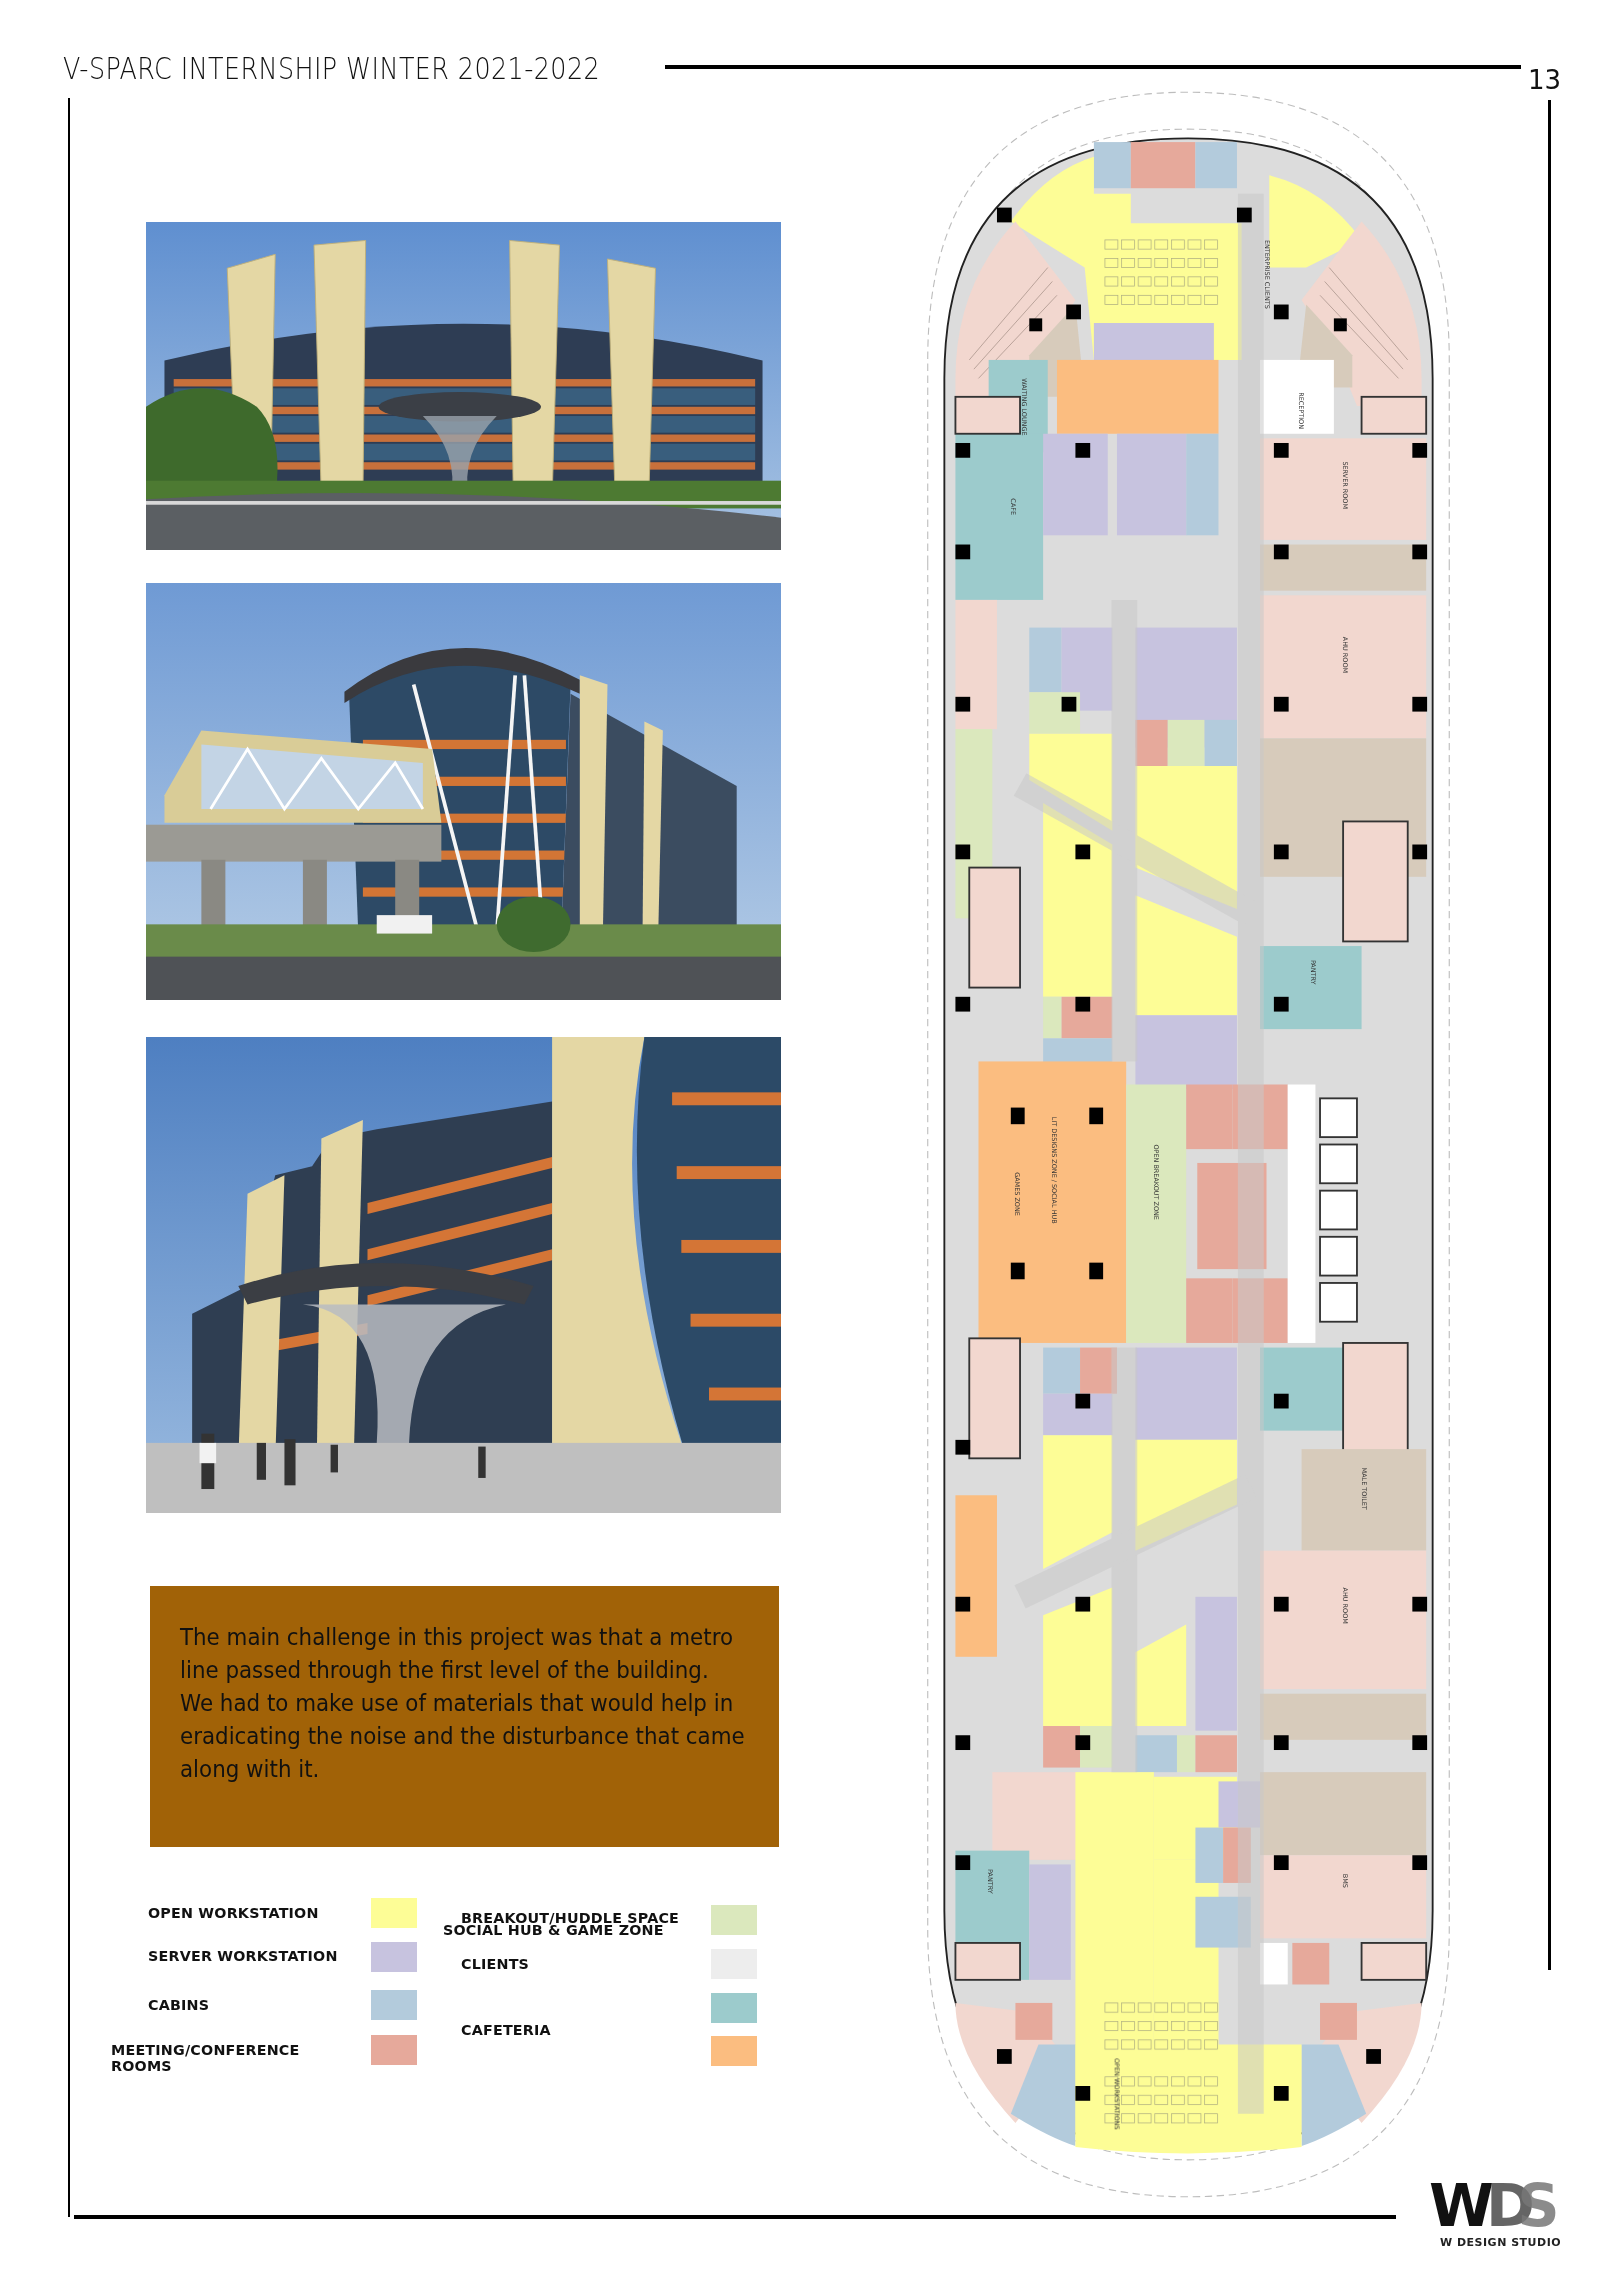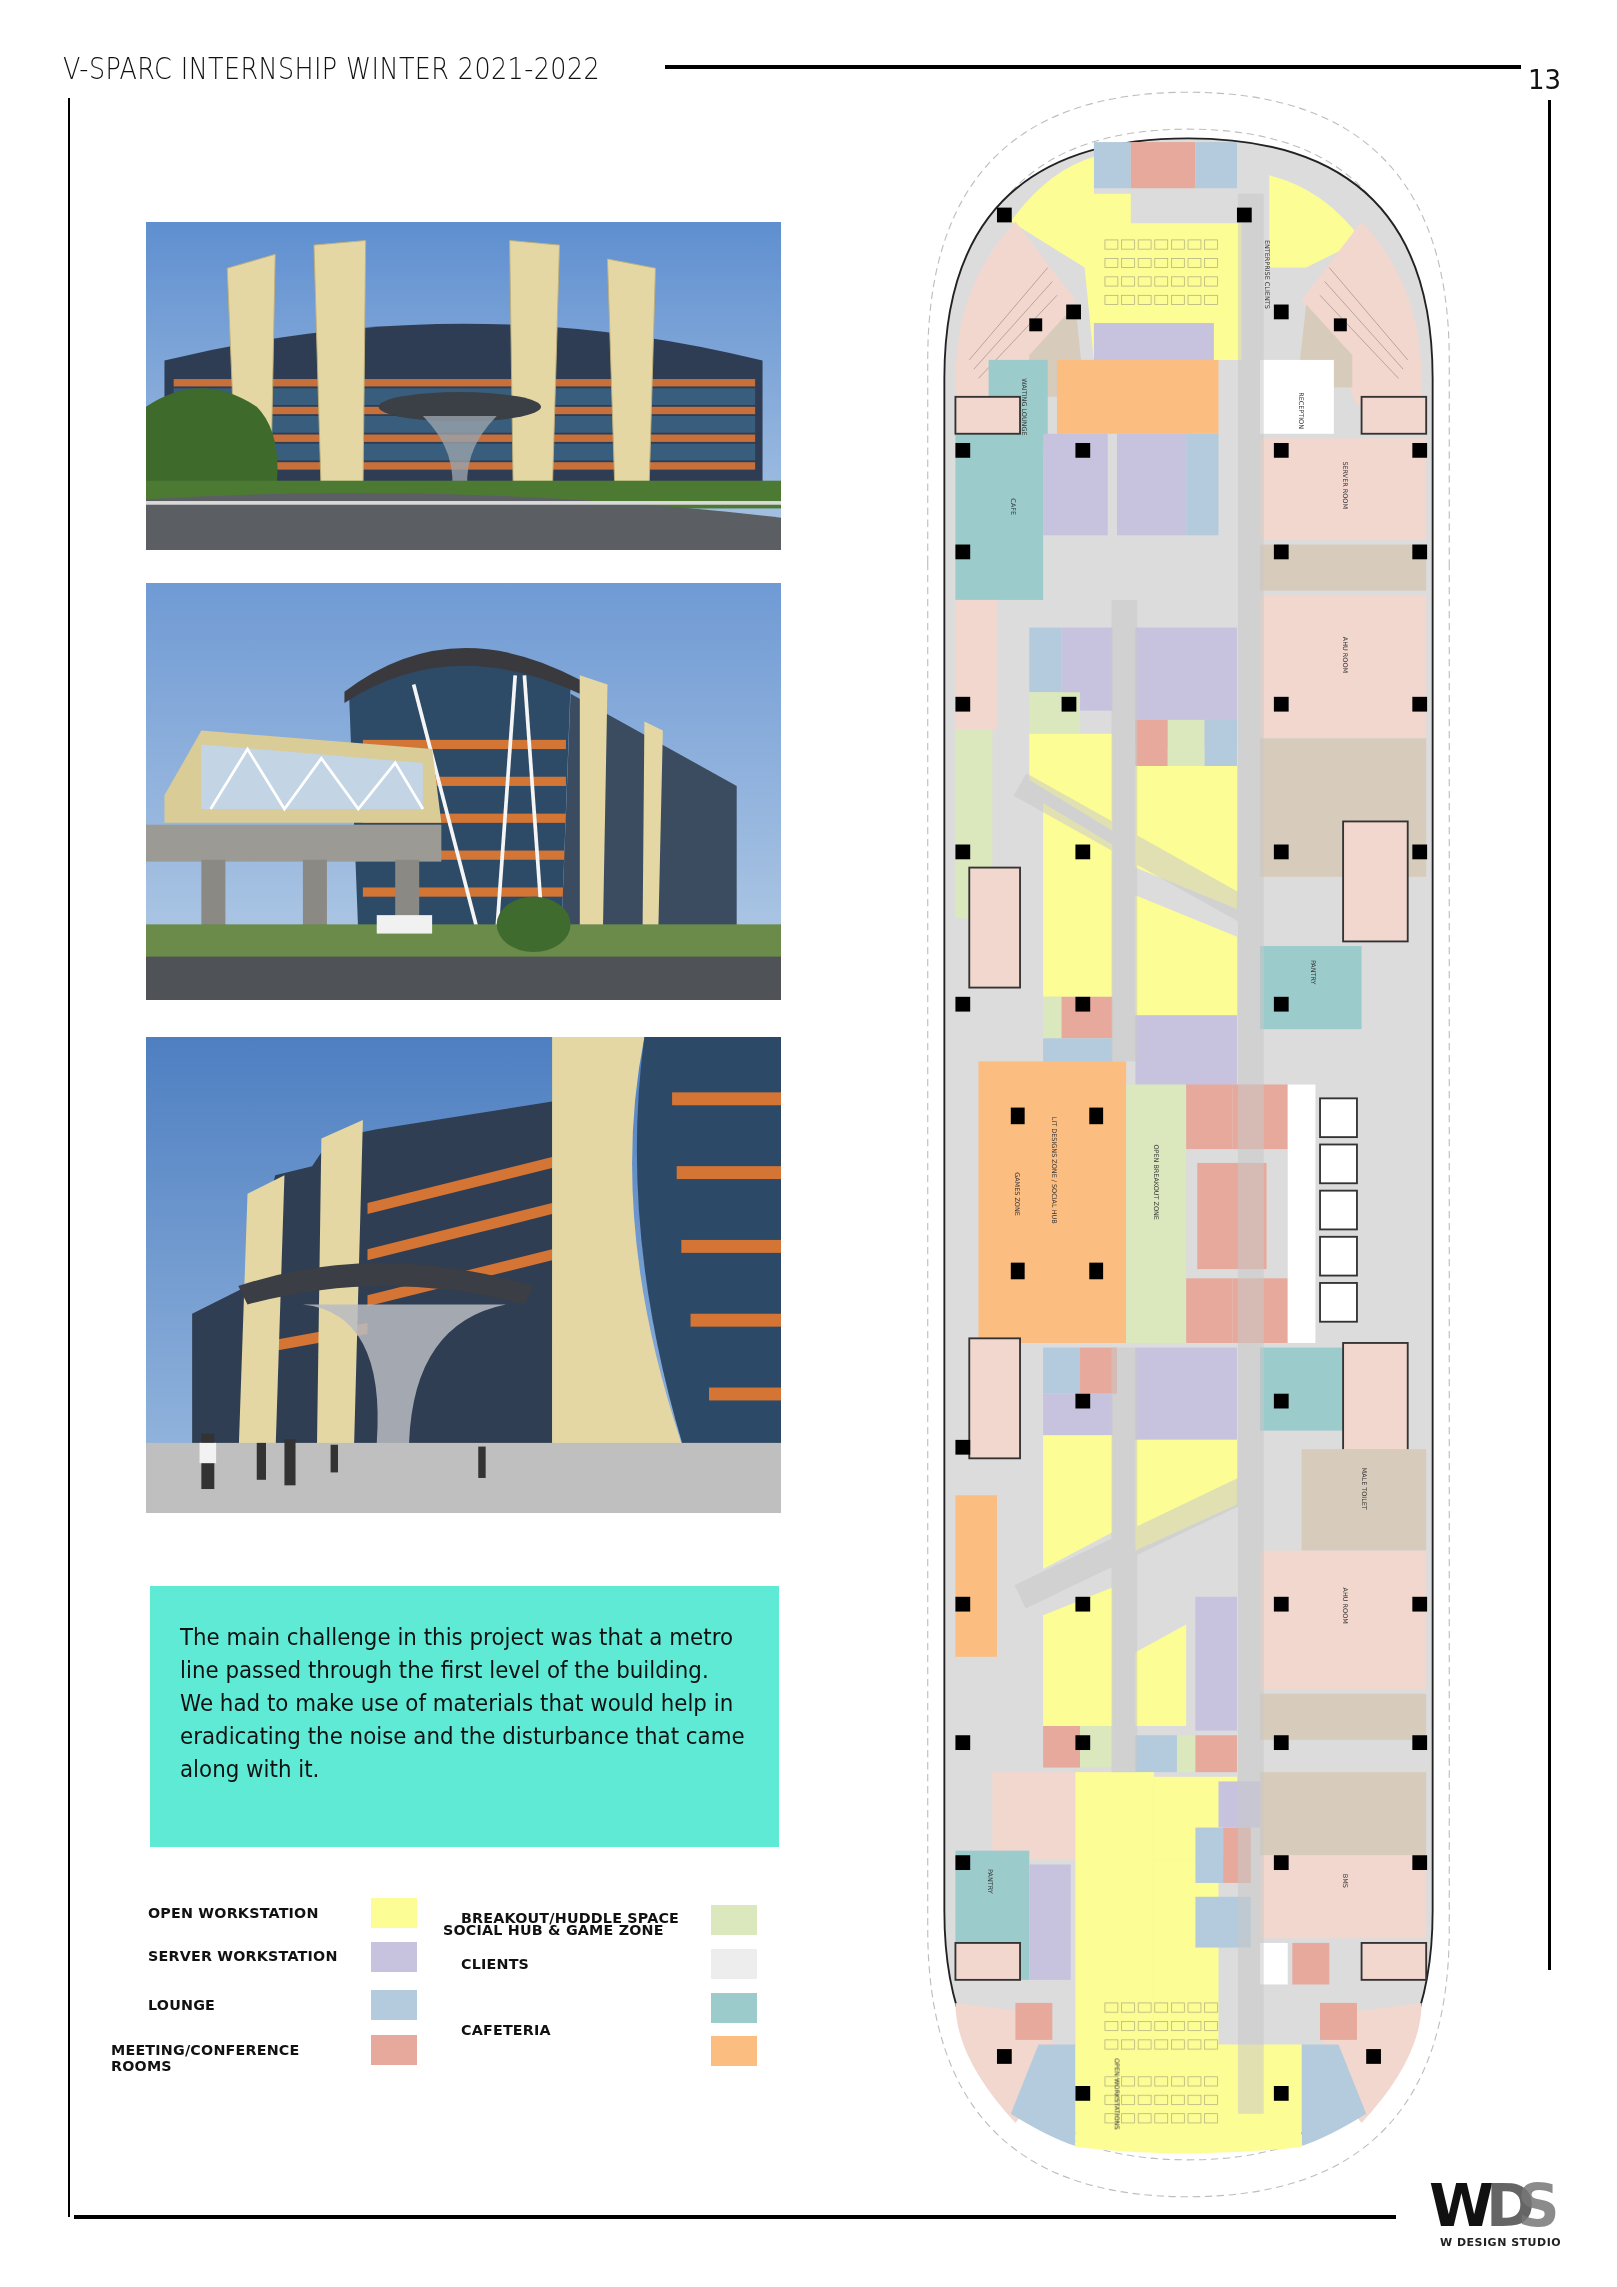--- a/index.html
+++ b/index.html
@@ -5,21 +5,21 @@
   html,body{margin:0;padding:0;background:#fff;}
   body{width:1618px;height:2288px;position:relative;overflow:hidden;font-family:"DejaVu Sans",sans-serif;color:#111;}
   .header-title{position:absolute;left:63px;top:52px;font-family:"DejaVu Sans",sans-serif;font-size:29.5px;letter-spacing:0.5px;font-weight:300;transform:scaleX(0.86);transform-origin:left top;color:#111;}
   .header-rule{position:absolute;left:665px;top:65px;width:856px;height:3.7px;background:#000;}
   .page-number{position:absolute;left:1528px;top:65px;font-size:26px;font-family:"DejaVu Sans",sans-serif;}
   .left-rule{position:absolute;left:68px;top:98px;width:1.8px;height:2119px;background:#000;}
   .right-rule{position:absolute;left:1548px;top:100px;width:2.8px;height:1870px;background:#000;}
   .bottom-rule{position:absolute;left:74px;top:2215px;width:1322px;height:3.7px;background:#000;}
   .photo{position:absolute;overflow:hidden;background:#7aa3d6;}
   .photo svg{width:100%;height:100%;display:block;}
-  .text-box{position:absolute;left:150px;top:1586px;width:629px;height:261px;background:#5eead4;box-sizing:border-box;padding:35px 28px 0 29.5px;}
+  .text-box{position:absolute;left:150px;top:1586px;width:629px;height:261px;background:#a16207;box-sizing:border-box;padding:35px 28px 0 29.5px;}
   .text-box p{margin:0;font-family:"DejaVu Sans",sans-serif;font-size:23px;line-height:33px;color:#111;transform:scaleX(0.93);transform-origin:left top;width:637px;}
   .legend-label{position:absolute;font-family:"DejaVu Sans",sans-serif;font-weight:bold;font-size:14.3px;text-align:left;letter-spacing:0.2px;color:#111;}
   .legend-swatch{position:absolute;width:46px;height:29.5px;}
   .floorplan{position:absolute;left:900px;top:83px;width:577px;height:2123px;}
   .logo{position:absolute;left:1429px;top:2169px;width:138px;height:83px;}
   .logo-caption{position:absolute;left:1440px;top:2236px;font-size:11px;font-weight:bold;letter-spacing:0.5px;color:#222;text-align:center;}
 </style>
 </head>
 <body>
 
@@ -173,21 +173,21 @@
   <p>We had to make use of materials that would help in eradicating the noise and the disturbance that came along with it.</p>
 </div>
 
 <div>
   <div class="legend-label" style="left:148px;top:1905px;width:212px;">OPEN WORKSTATION</div>
   <div class="legend-swatch" style="left:371px;top:1898px;background:#fdfd96;"></div>
 
   <div class="legend-label" style="left:148px;top:1948px;width:212px;">SERVER WORKSTATION</div>
   <div class="legend-swatch" style="left:371px;top:1942px;background:#c7c3df;"></div>
 
-  <div class="legend-label" style="left:148px;top:1997px;width:212px;">LOUNGE</div>
+  <div class="legend-label" style="left:148px;top:1997px;width:212px;">CABINS</div>
   <div class="legend-swatch" style="left:371px;top:1990px;background:#b3cbdc;"></div>
 
   <div class="legend-label" style="left:111px;top:2042px;width:249px;">MEETING/CONFERENCE ROOMS</div>
   <div class="legend-swatch" style="left:371px;top:2035px;background:#e6a99b;"></div>
 
   <div class="legend-label" style="left:461px;top:1910px;width:240px;">BREAKOUT/HUDDLE SPACE</div>
   <div class="legend-swatch" style="left:711px;top:1905px;background:#dbe8bd;"></div>
 
   <div class="legend-label" style="left:461px;top:1956px;width:240px;">CLIENTS</div>
   <div class="legend-swatch" style="left:711px;top:1949px;background:#ededed;"></div>

